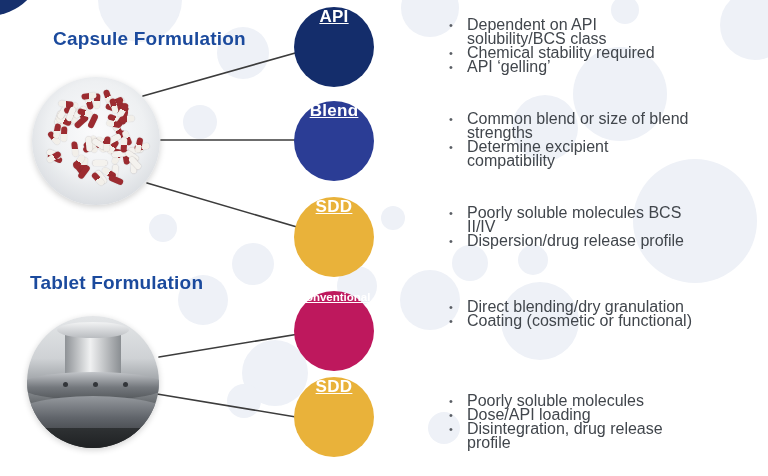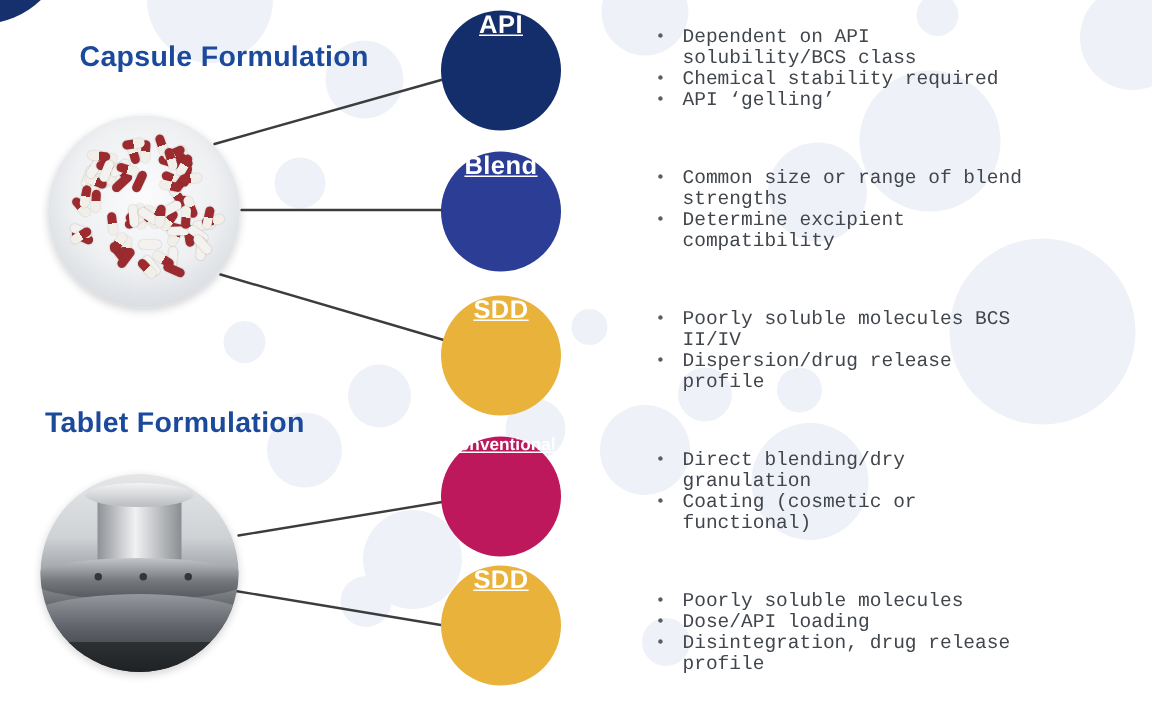--- a/index.html
+++ b/index.html
@@ -35,22 +35,22 @@
   .tm-ring{left:-18px;top:80px;width:168px;height:44px;border-radius:50%;
     background:linear-gradient(180deg,#95999e,#60646a 50%,#3a3d41);}
   .tm-floor{left:0;top:112px;width:132px;height:24px;
     background:linear-gradient(180deg,#2e3133,#1c1e20);}
   .node{
     position:absolute;left:294px;width:80px;height:80px;border-radius:50%;
     display:flex;justify-content:center;
     color:#ffffff;font-weight:bold;font-size:17px;letter-spacing:.3px;text-decoration:underline;
   }
   .node-small{font-size:11.5px;letter-spacing:0;}
-  .blist{position:absolute;left:433px;width:252px;color:#41464c;
-    font-size:13px;line-height:14px;font-family:Liberation Mono, monospace;}
+  .blist{position:absolute;left:445px;width:252px;color:#41464c;
+    font-size:16px;line-height:14px;}
   .bullet{position:relative;padding-left:22px;}
   .bullet::before{
     content:"•";position:absolute;left:4px;top:0;
     color:#5a5e64;font-size:11px;
   }
 </style>
 </head>
 <body>
 
 <div class="canvas">
@@ -191,21 +191,21 @@
   <div class="node" style="top: 377px; background: rgb(233, 178, 58);">
     <span>SDD</span>
   </div>
 
   <div class="blist" style="top: 18px; color: rgb(65, 70, 76);">
     <div class="bullet">Dependent on API solubility/BCS class</div>
     <div class="bullet">Chemical stability required</div>
     <div class="bullet">API ‘gelling’</div>
   </div>
   <div class="blist" style="top: 112px; color: rgb(65, 70, 76);">
-    <div class="bullet">Common size or range of blend strengths</div>
+    <div class="bullet">Common blend or size of blend strengths</div>
     <div class="bullet">Determine excipient compatibility</div>
   </div>
   <div class="blist" style="top: 206px; color: rgb(65, 70, 76);">
     <div class="bullet">Poorly soluble molecules BCS II/IV</div>
     <div class="bullet">Dispersion/drug release profile</div>
   </div>
   <div class="blist" style="top: 300px; color: rgb(65, 70, 76);">
     <div class="bullet">Direct blending/dry granulation</div>
     <div class="bullet">Coating (cosmetic or functional)</div>
   </div>

